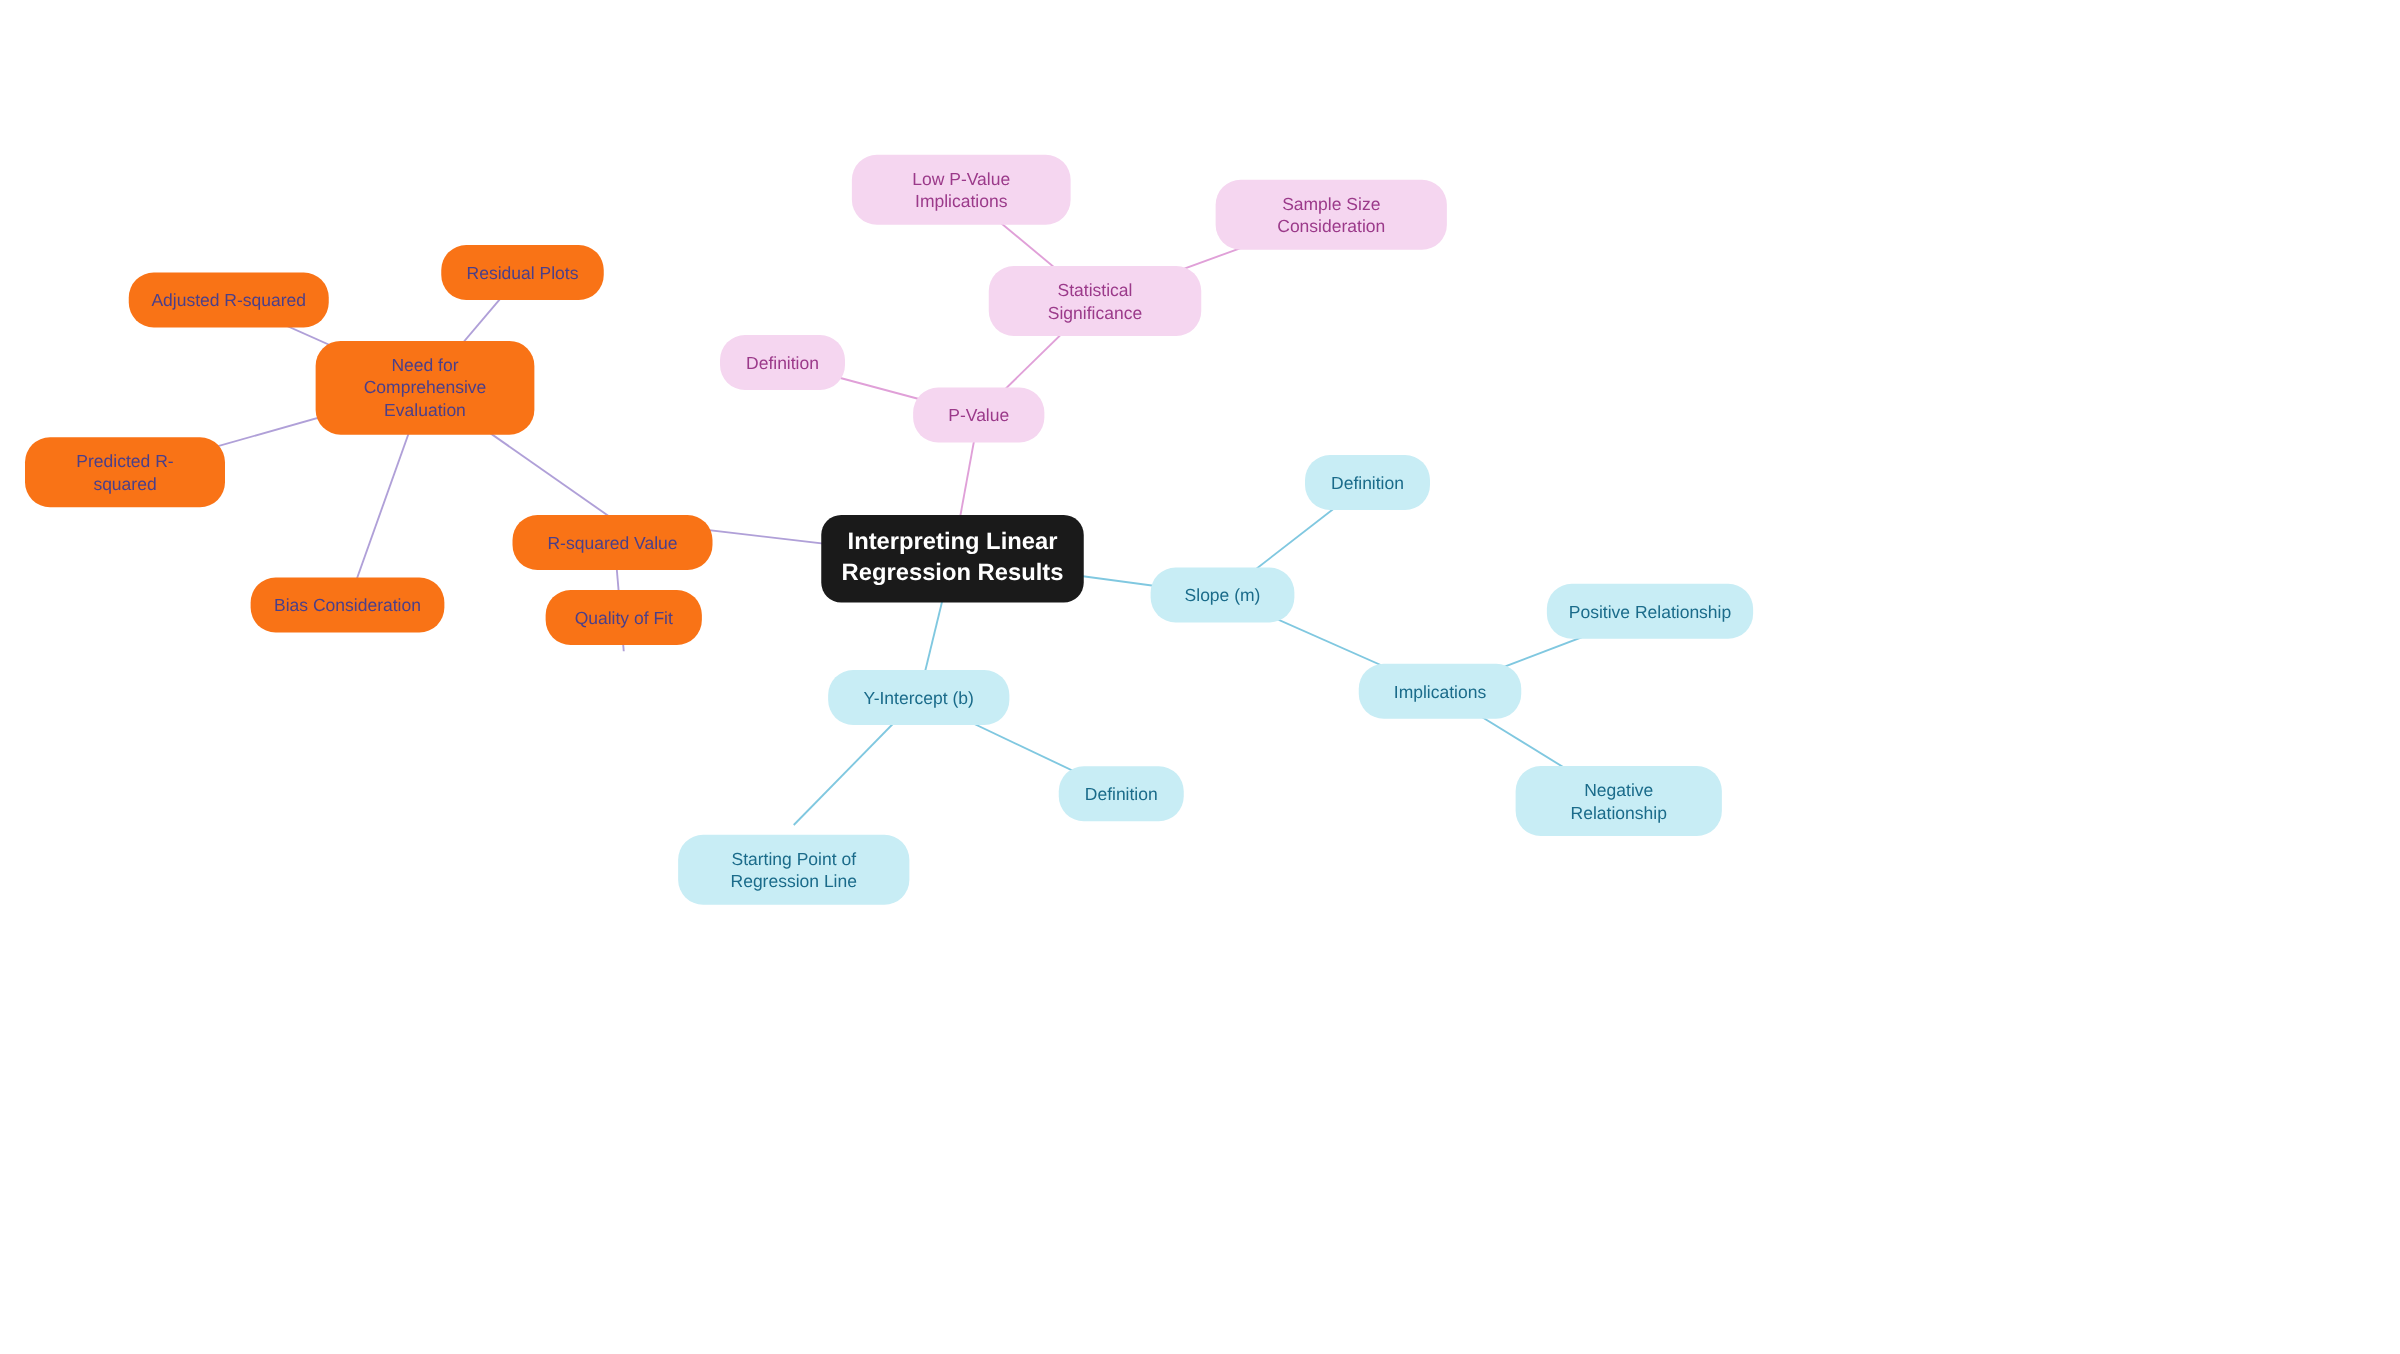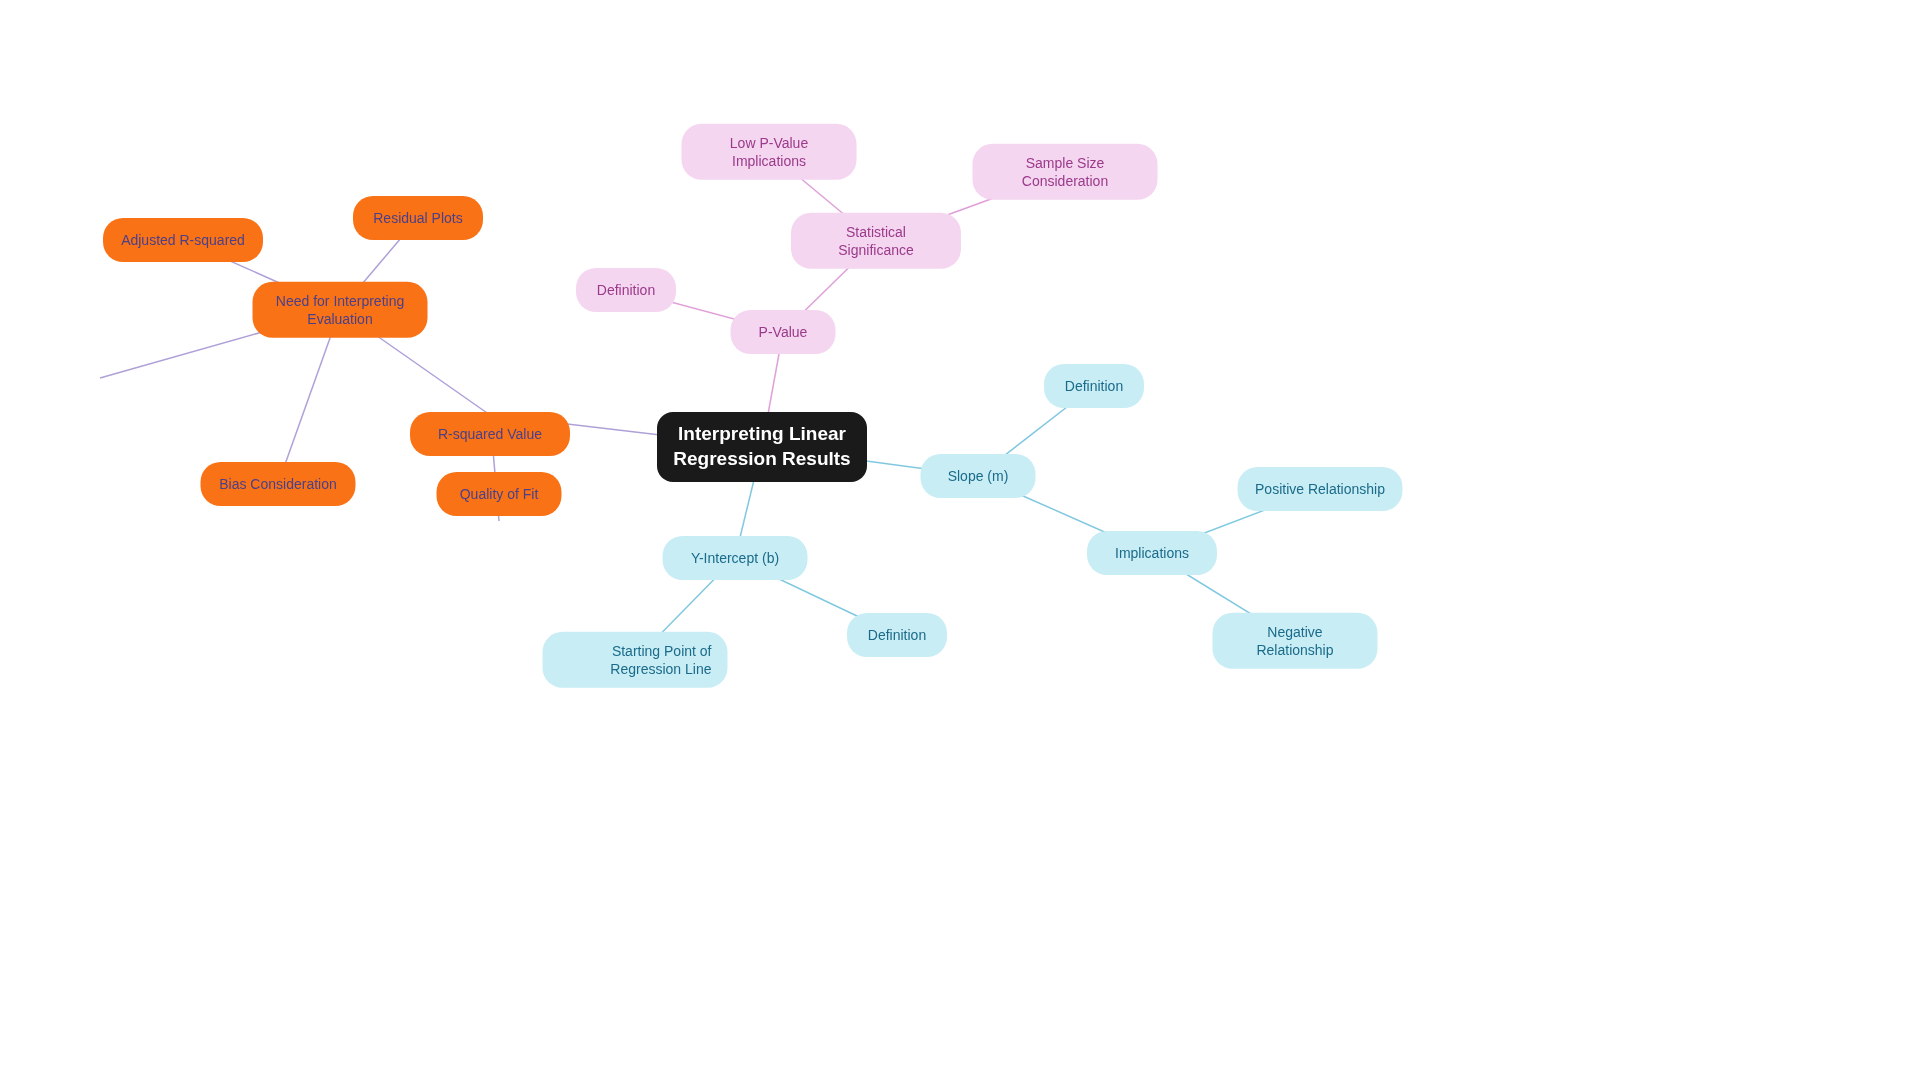--- a/index.html
+++ b/index.html
@@ -85,33 +85,34 @@
       <line x1="735" y1="558" x2="635" y2="660" stroke="#80c8e0" stroke-width="1.5"></line>
       <line x1="735" y1="558" x2="897" y2="635" stroke="#80c8e0" stroke-width="1.5"></line>
       <line x1="978" y1="476" x2="1094" y2="386" stroke="#80c8e0" stroke-width="1.5"></line>
       <line x1="978" y1="476" x2="1152" y2="553" stroke="#80c8e0" stroke-width="1.5"></line>
       <line x1="1152" y1="553" x2="1320" y2="489" stroke="#80c8e0" stroke-width="1.5"></line>
       <line x1="1152" y1="553" x2="1295" y2="641" stroke="#80c8e0" stroke-width="1.5"></line>
     </svg>
 <div class="node node-center" style="left: 762px; top: 447px; width: 210px; min-height: 70px;">Interpreting Linear Regression
 Results</div>
     <div class="node node-purple" style="left: 490px; top: 415px; width: 160px; min-height: 44px; margin-top: 19px;">R-squared Value</div>
-    <div class="node node-purple" style="left: 340px; top: 310px; width: 175px; min-height: 56px;">Need for Interpreting
+    <div class="node node-purple" style="left: 340px; top: 310px; width: 175px; min-height: 56px;">Need for Comprehensive
 Evaluation</div>
     <div class="node node-purple" style="left: 183px; top: 240px; width: 160px; min-height: 44px;">Adjusted R-squared</div>
     <div class="node node-purple" style="left: 418px; top: 218px; width: 130px; min-height: 44px;">Residual Plots</div>
+    <div class="node node-purple" style="left: 100px; top: 378px; width: 160px; min-height: 44px;">Predicted R-squared</div>
     <div class="node node-purple" style="left: 278px; top: 484px; width: 155px; min-height: 44px;">Bias Consideration</div>
     <div class="node node-purple" style="left: 499px; top: 494px; width: 125px; min-height: 44px;">Quality of Fit</div>
     <div class="node node-pink" style="left: 783px; top: 332px; width: 105px; min-height: 44px;">P-Value</div>
     <div class="node node-pink" style="left: 626px; top: 290px; width: 100px; min-height: 44px;">Definition</div>
     <div class="node node-pink" style="left: 769px; top: 152px; width: 175px; min-height: 44px;">Low P-Value Implications</div>
     <div class="node node-pink" style="left: 876px; top: 241px; width: 170px; min-height: 44px;">Statistical Significance</div>
     <div class="node node-pink" style="left: 1065px; top: 172px; width: 185px; min-height: 44px;">Sample Size Consideration</div>
     <div class="node node-cyan" style="left: 735px; top: 558px; width: 145px; min-height: 44px;">Y-Intercept (b)</div>
-    <div class="node node-cyan" style="left: 635px; top: 660px; width: 185px; min-height: 56px; text-align: right;">Starting Point of Regression
+    <div class="node node-cyan" style="left: 635px; top: 696px; width: 185px; min-height: 56px;">Starting Point of Regression
 Line</div>
     <div class="node node-cyan" style="left: 897px; top: 635px; width: 100px; min-height: 44px;">Definition</div>
     <div class="node node-cyan" style="left: 978px; top: 476px; width: 115px; min-height: 44px;">Slope (m)</div>
     <div class="node node-cyan" style="left: 1094px; top: 386px; width: 100px; min-height: 44px;">Definition</div>
     <div class="node node-cyan" style="left: 1152px; top: 553px; width: 130px; min-height: 44px;">Implications</div>
     <div class="node node-cyan" style="left: 1320px; top: 489px; width: 165px; min-height: 44px;">Positive Relationship</div>
     <div class="node node-cyan" style="left: 1295px; top: 641px; width: 165px; min-height: 44px;">Negative Relationship</div>
   </div>
 
 </body></html>

